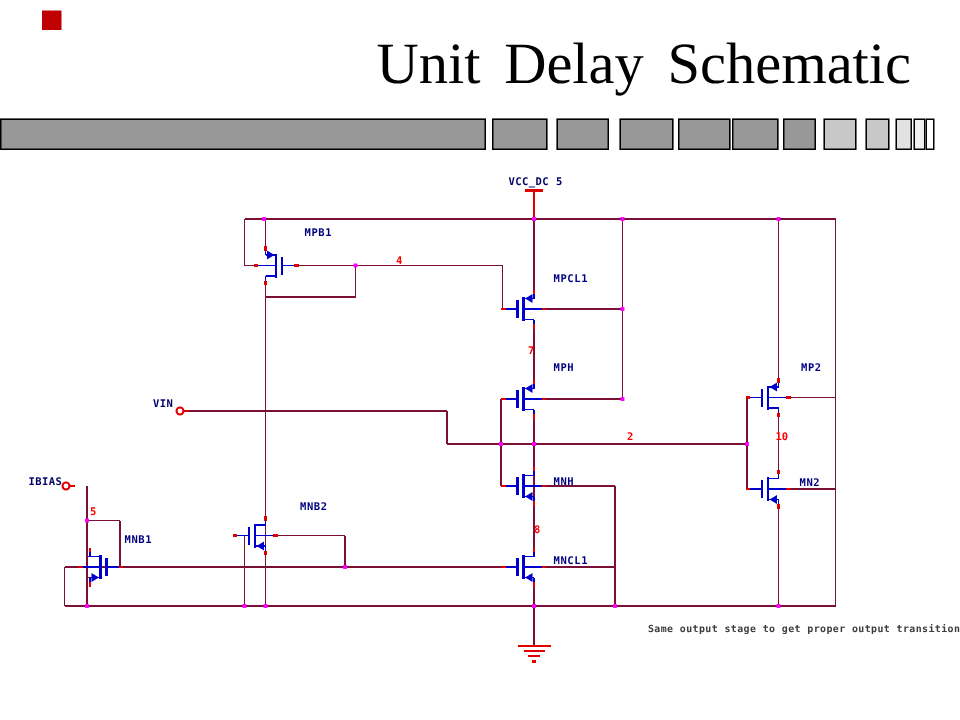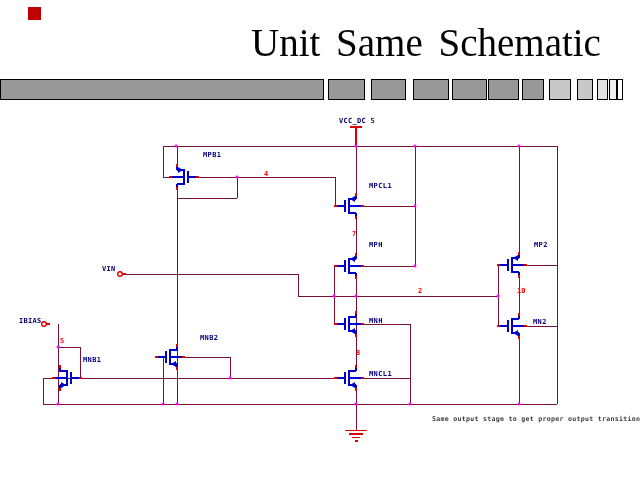--- a/index.html
+++ b/index.html
@@ -16,21 +16,21 @@
   .termlabel{font-family:"DejaVu Sans Mono",monospace;font-weight:bold;font-size:7px;letter-spacing:.3px;}
   .notelabel{font-family:"DejaVu Sans Mono",monospace;font-weight:bold;font-size:6.6px;letter-spacing:.28px;}
 </style>
 </head>
 <body>
 
 <div class="slide">
 
   <div class="marker" style="background: rgb(192, 0, 0);"></div>
 
-  <div class="title">Unit Same Schematic</div>
+  <div class="title">Unit Delay Schematic</div>
 
   <div id="bars">
       <div class="bar" style="left: 0px; width: 322px; background: rgb(152, 152, 152);"></div>
       <div class="bar" style="left: 328px; width: 35px; background: rgb(152, 152, 152);"></div>
       <div class="bar" style="left: 371px; width: 33px; background: rgb(152, 152, 152);"></div>
       <div class="bar" style="left: 413px; width: 34px; background: rgb(152, 152, 152);"></div>
       <div class="bar" style="left: 452px; width: 33px; background: rgb(152, 152, 152);"></div>
       <div class="bar" style="left: 488px; width: 29px; background: rgb(152, 152, 152);"></div>
       <div class="bar" style="left: 522px; width: 20px; background: rgb(152, 152, 152);"></div>
       <div class="bar" style="left: 549px; width: 20px; background: rgb(200, 200, 200);"></div>

